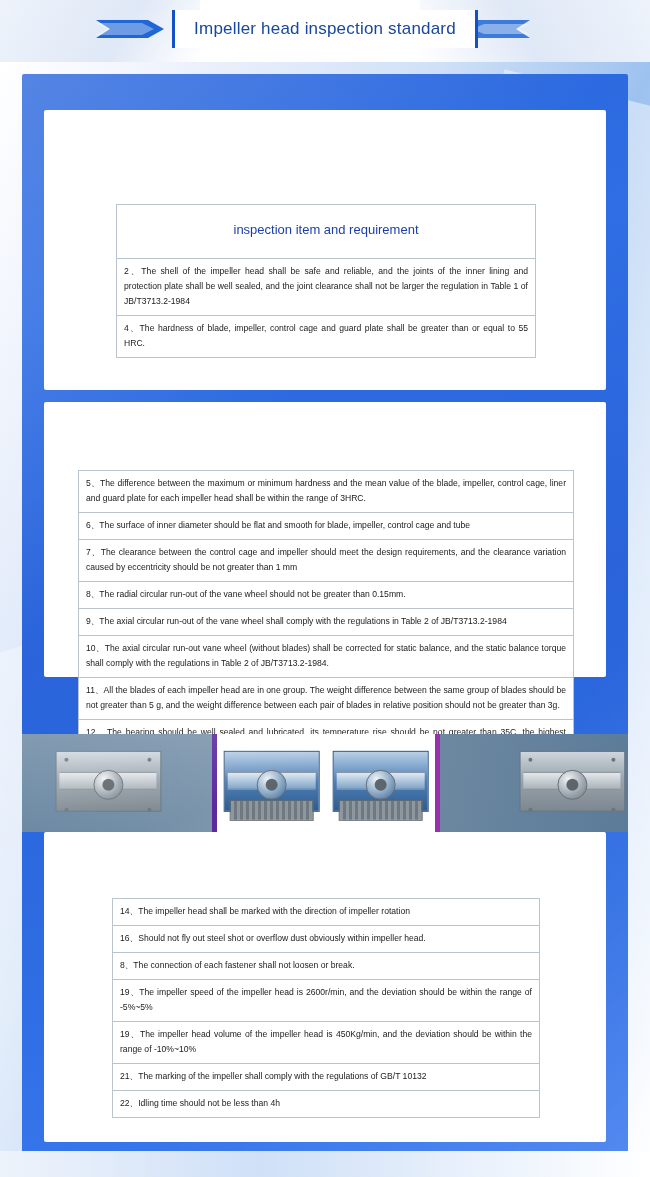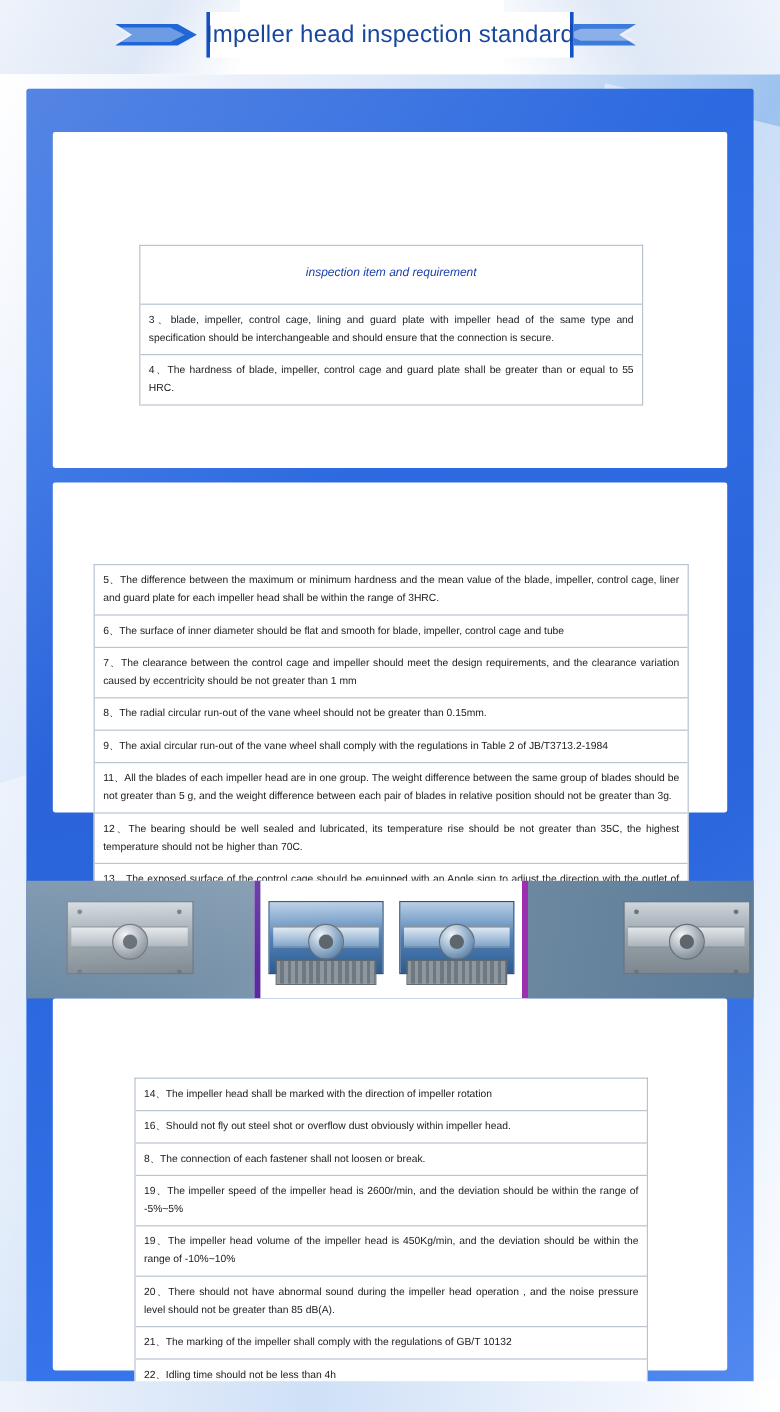--- a/index.html
+++ b/index.html
@@ -47,21 +47,21 @@
     left: 172px; top: 10px;
     width: 306px; height: 38px;
     background: #ffffff;
     border-left: 3px solid #1450c8;
     border-right: 3px solid #1450c8;
     display: flex;
     align-items: center;
     justify-content: center;
   }
   .title-box .title-text {
-    font-size: 20px;
+    font-size: 17px;
     color: #17479e;
     letter-spacing: .2px;
     white-space: nowrap;
   }
 
   
   .stage {
     position: absolute;
     left: 0; top: 62px;
     width: 650px; height: 1115px;
@@ -118,24 +118,23 @@
   .tbl .row {
     border-bottom: 1px solid #b9c4cf;
     padding: 5px 7px 6px 7px;
     font-size: 8.6px;
     line-height: 1.75;
     color: #1a1a1a;
     text-align: justify;
   }
   .tbl .row.center {
     text-align: center;
-    font-size: 10px;
+    font-size: 13px;
     padding: 14px 7px 16px 7px;
     color: #1a3faa;
-    font-style: italic;
   }
 
   .t1 { left: 116px; top: 142px; width: 420px; }
   .t2 { left: 78px; top: 408px; width: 496px; }
   .t3 { left: 112px; top: 836px; width: 428px; }
 
   
   .strip {
     position: absolute;
     left: 22px; top: 672px;
@@ -243,31 +242,32 @@
 <div class="stage">
   <div class="diag1"></div>
   <div class="diag2"></div>
 
   <div class="blue-panel"></div>
   <div class="blue-panel-gloss"></div>
 
   <div class="card card1"></div>
   <div class="tbl t1">
     <div class="row center">inspection item and requirement</div>
-    <div class="row">3、blade, impeller, control cage, lining and guard plate with impeller head of the same type and specification should be interchangeable and should ensure that the connection is secure.</div>
+    <div class="row">2、The shell of the impeller head shall be safe and reliable, and the joints of the inner lining and protection plate shall be well sealed, and the joint clearance shall not be larger the regulation in Table 1 of JB/T3713.2-1984</div>
     <div class="row">4、The hardness of blade, impeller, control cage and guard plate shall be greater than or equal to 55 HRC.</div>
   </div>
 
   <div class="card card2"></div>
   <div class="tbl t2">
     <div class="row">5、The difference between the maximum or minimum hardness and the mean value of the blade, impeller, control cage, liner and guard plate for each impeller head shall be within the range of 3HRC.</div>
     <div class="row">6、The surface of inner diameter should be flat and smooth for blade, impeller, control cage and tube</div>
     <div class="row">7、The clearance between the control cage and impeller should meet the design requirements, and the clearance variation caused by eccentricity should be not greater than 1 mm</div>
     <div class="row">8、The radial circular run-out of the vane wheel should not be greater than 0.15mm.</div>
     <div class="row">9、The axial circular run-out of the vane wheel shall comply with the regulations in Table 2 of JB/T3713.2-1984</div>
+    <div class="row">10、The axial circular run-out vane wheel (without blades) shall be corrected for static balance, and the static balance torque shall comply with the regulations in Table 2 of JB/T3713.2-1984.</div>
     <div class="row">11、All the blades of each impeller head are in one group. The weight difference between the same group of blades should be not greater than 5 g, and the weight difference between each pair of blades in relative position should not be greater than 3g.</div>
     <div class="row">12、The bearing should be well sealed and lubricated, its temperature rise should be not greater than 35C, the highest temperature should not be higher than 70C.</div>
     <div class="row">13、The exposed surface of the control cage should be equipped with an Angle sign to adjust the direction with the outlet of shot blasting</div>
   </div>
 
   <div class="strip"></div>
 
   <div class="photo photo-left">
     <div class="mach">
       <div class="frame"></div>
@@ -312,20 +312,19 @@
   </div>
   <div class="strip-gloss"></div>
 
   <div class="card card3"></div>
   <div class="tbl t3">
     <div class="row">14、The impeller head shall be marked with the direction of impeller rotation</div>
     <div class="row">16、Should not fly out steel shot or overflow dust obviously within impeller head.</div>
     <div class="row">8、The connection of each fastener shall not loosen or break.</div>
     <div class="row">19、The impeller speed of the impeller head is 2600r/min, and the deviation should be within the range of -5%~5%</div>
     <div class="row">19、The impeller head volume of the impeller head is 450Kg/min, and the deviation should be within the range of -10%~10%</div>
-    <div class="row">20、There should not have abnormal sound during the impeller head operation , and the noise pressure level should not be greater than 85 dB(A).</div>
     <div class="row">21、The marking of the impeller shall comply with the regulations of GB/T 10132</div>
     <div class="row">22、Idling time should not be less than 4h</div>
 
   </div>
 
   <div class="footer-fade"></div>
 </div>
 
 </body></html>

